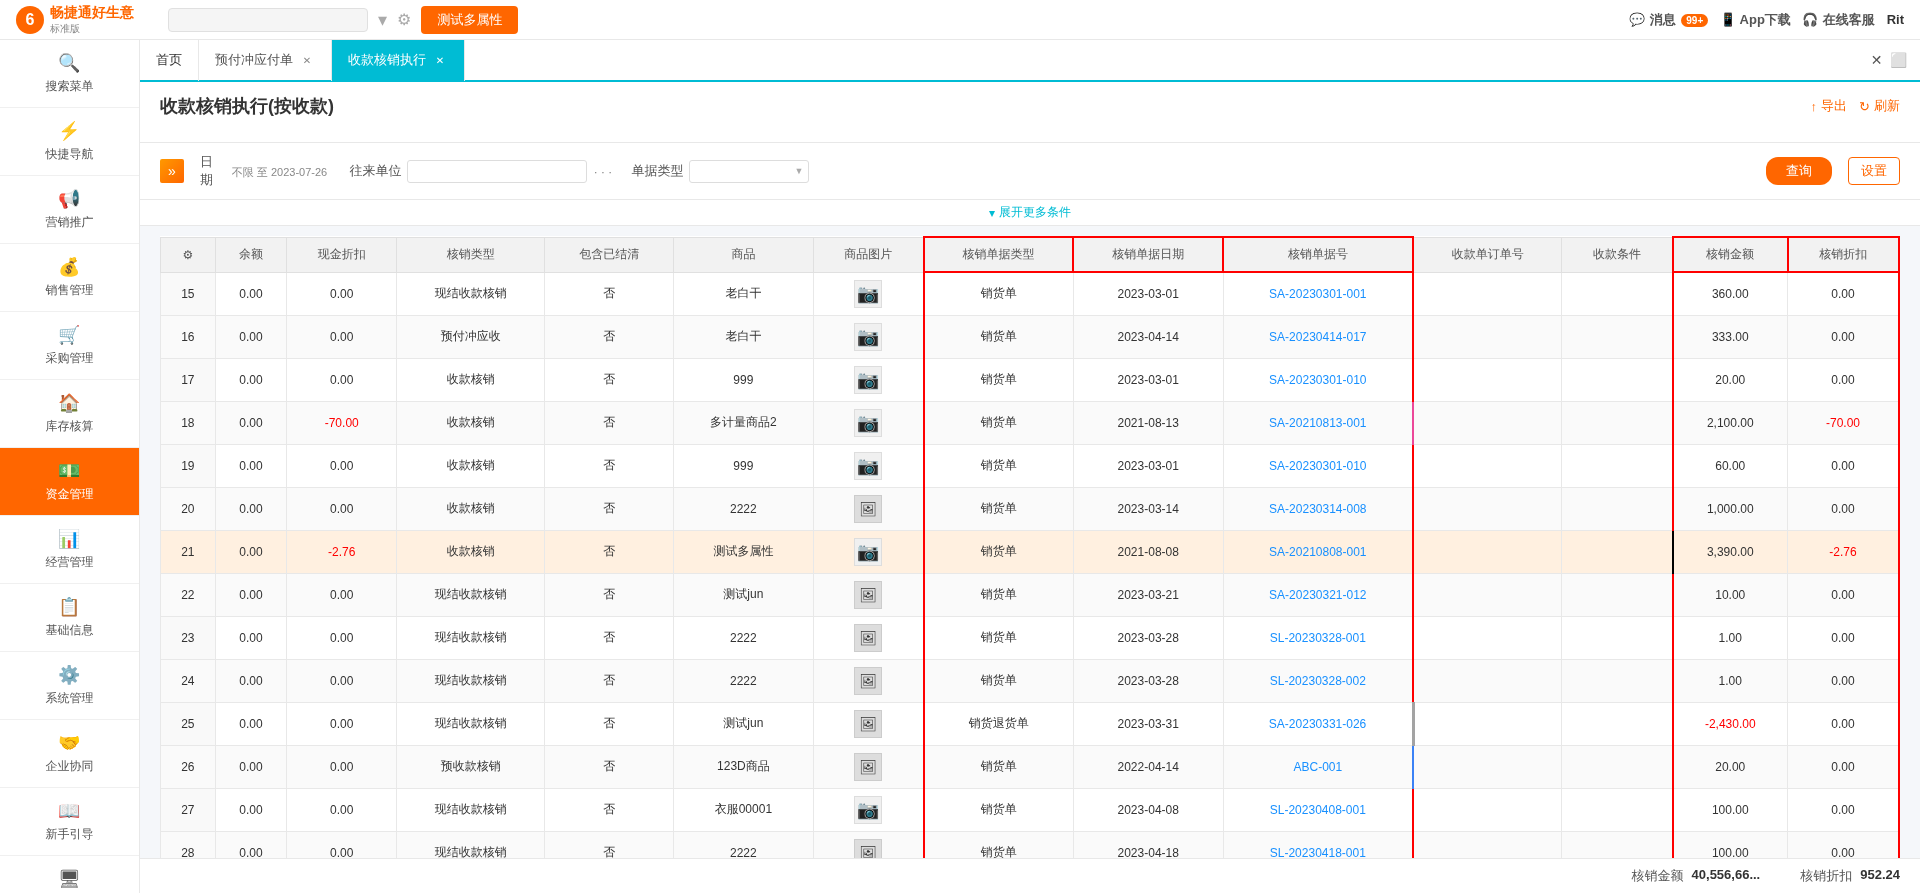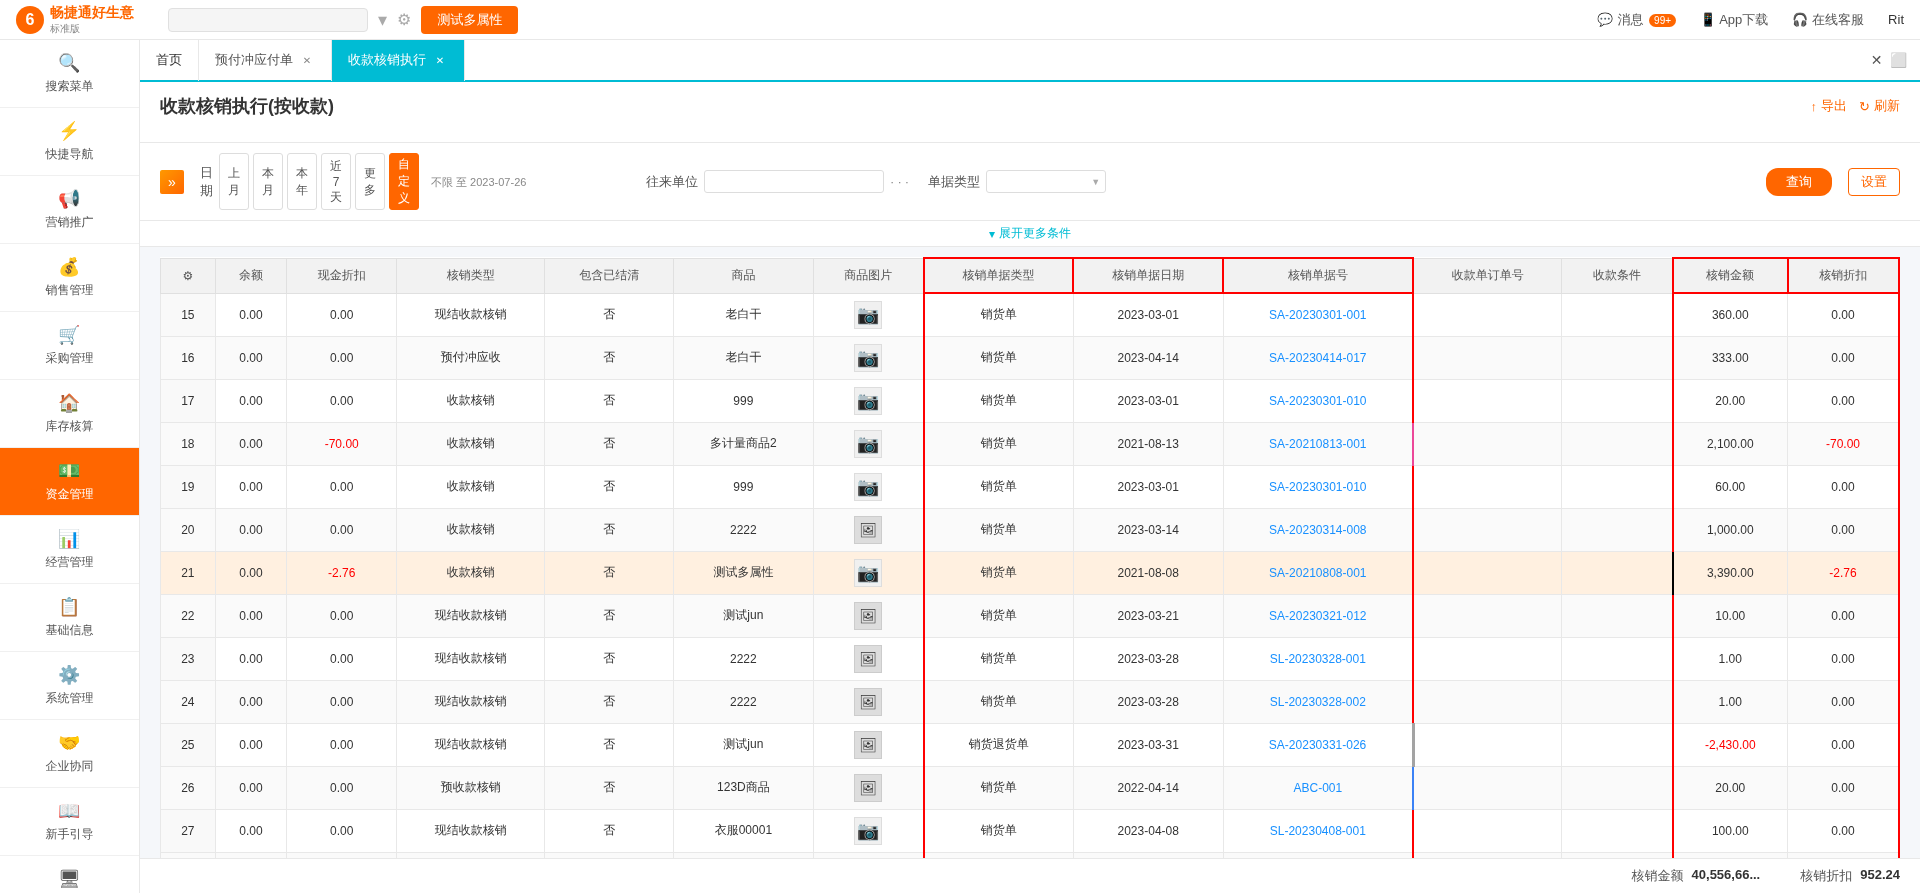--- a/index.html
+++ b/index.html
@@ -13,21 +13,21 @@
       align-items: center;
       padding: 0 16px;
       border-bottom: 1px solid #e8e8e8;
       gap: 12px;
     }
     .top-bar-logo { display: flex; align-items: center; gap: 6px; color: #ff6600; font-weight: bold; font-size: 14px; width: 140px; }
     .top-bar-logo .logo-icon { width: 28px; height: 28px; background: #ff6600; border-radius: 50%; display: flex; align-items: center; justify-content: center; color: #fff; font-size: 16px; }
     .top-bar-center { flex: 1; display: flex; align-items: center; gap: 10px; }
     .top-bar-search { background: #f5f5f5; border: 1px solid #e0e0e0; border-radius: 4px; padding: 4px 12px; width: 200px; color: #aaa; font-size: 12px; }
     .top-bar-btn-orange { background: #ff6600; color: #fff; border: none; border-radius: 4px; padding: 5px 16px; cursor: pointer; font-size: 13px; }
-    .top-bar-right { display: flex; align-items: center; gap: 24px; font-size: 13px; color: #555; }
+    .top-bar-right { display: flex; align-items: center; gap: 12px; font-size: 13px; color: #555; font-weight: bold; }
     .badge { background: #ff6600; color: #fff; border-radius: 10px; padding: 1px 5px; font-size: 10px; margin-left: 2px; }
 
     
     .main-layout { display: flex; height: calc(893px - 40px); }
 
     
     .sidebar { width: 140px; background: #fff; border-right: 1px solid #e8e8e8; display: flex; flex-direction: column; overflow-y: auto; }
     .sidebar-item { display: flex; flex-direction: column; align-items: center; padding: 12px 8px; cursor: pointer; gap: 4px; color: #555; font-size: 12px; border-bottom: 1px solid #f0f0f0; }
     .sidebar-item.active { background: #ff6600; color: #fff; }
     .sidebar-item .s-icon { font-size: 18px; }
@@ -227,28 +227,20 @@
           </button>
         </div>
       </div>
 
       <div class="filter-bar">
         <button class="filter-expand-btn">
           <span>»</span>
         </button>
         <div class="filter-group">
           <span class="filter-label">日期</span>
-          <div class="filter-date-btns">
-            <button class="date-btn">上月</button>
-            <button class="date-btn">本月</button>
-            <button class="date-btn">本年</button>
-            <button class="date-btn">近7天</button>
-            <button class="date-btn">更多</button>
-            <button class="date-btn custom">自定义</button>
-          </div>
           <br>
           <span class="date-range" style="display:block;width:100%;margin-top:2px;color:#888;font-size:11px">不限 至 2023-07-26</span>
         </div>
         <div class="filter-group">
           <span class="filter-label">往来单位</span>
           <input class="input-field" type="text" value="" style="">
           <span class="filter-dots">···</span>
         </div>
         <div class="filter-group">
           <span class="filter-label">单据类型</span>

